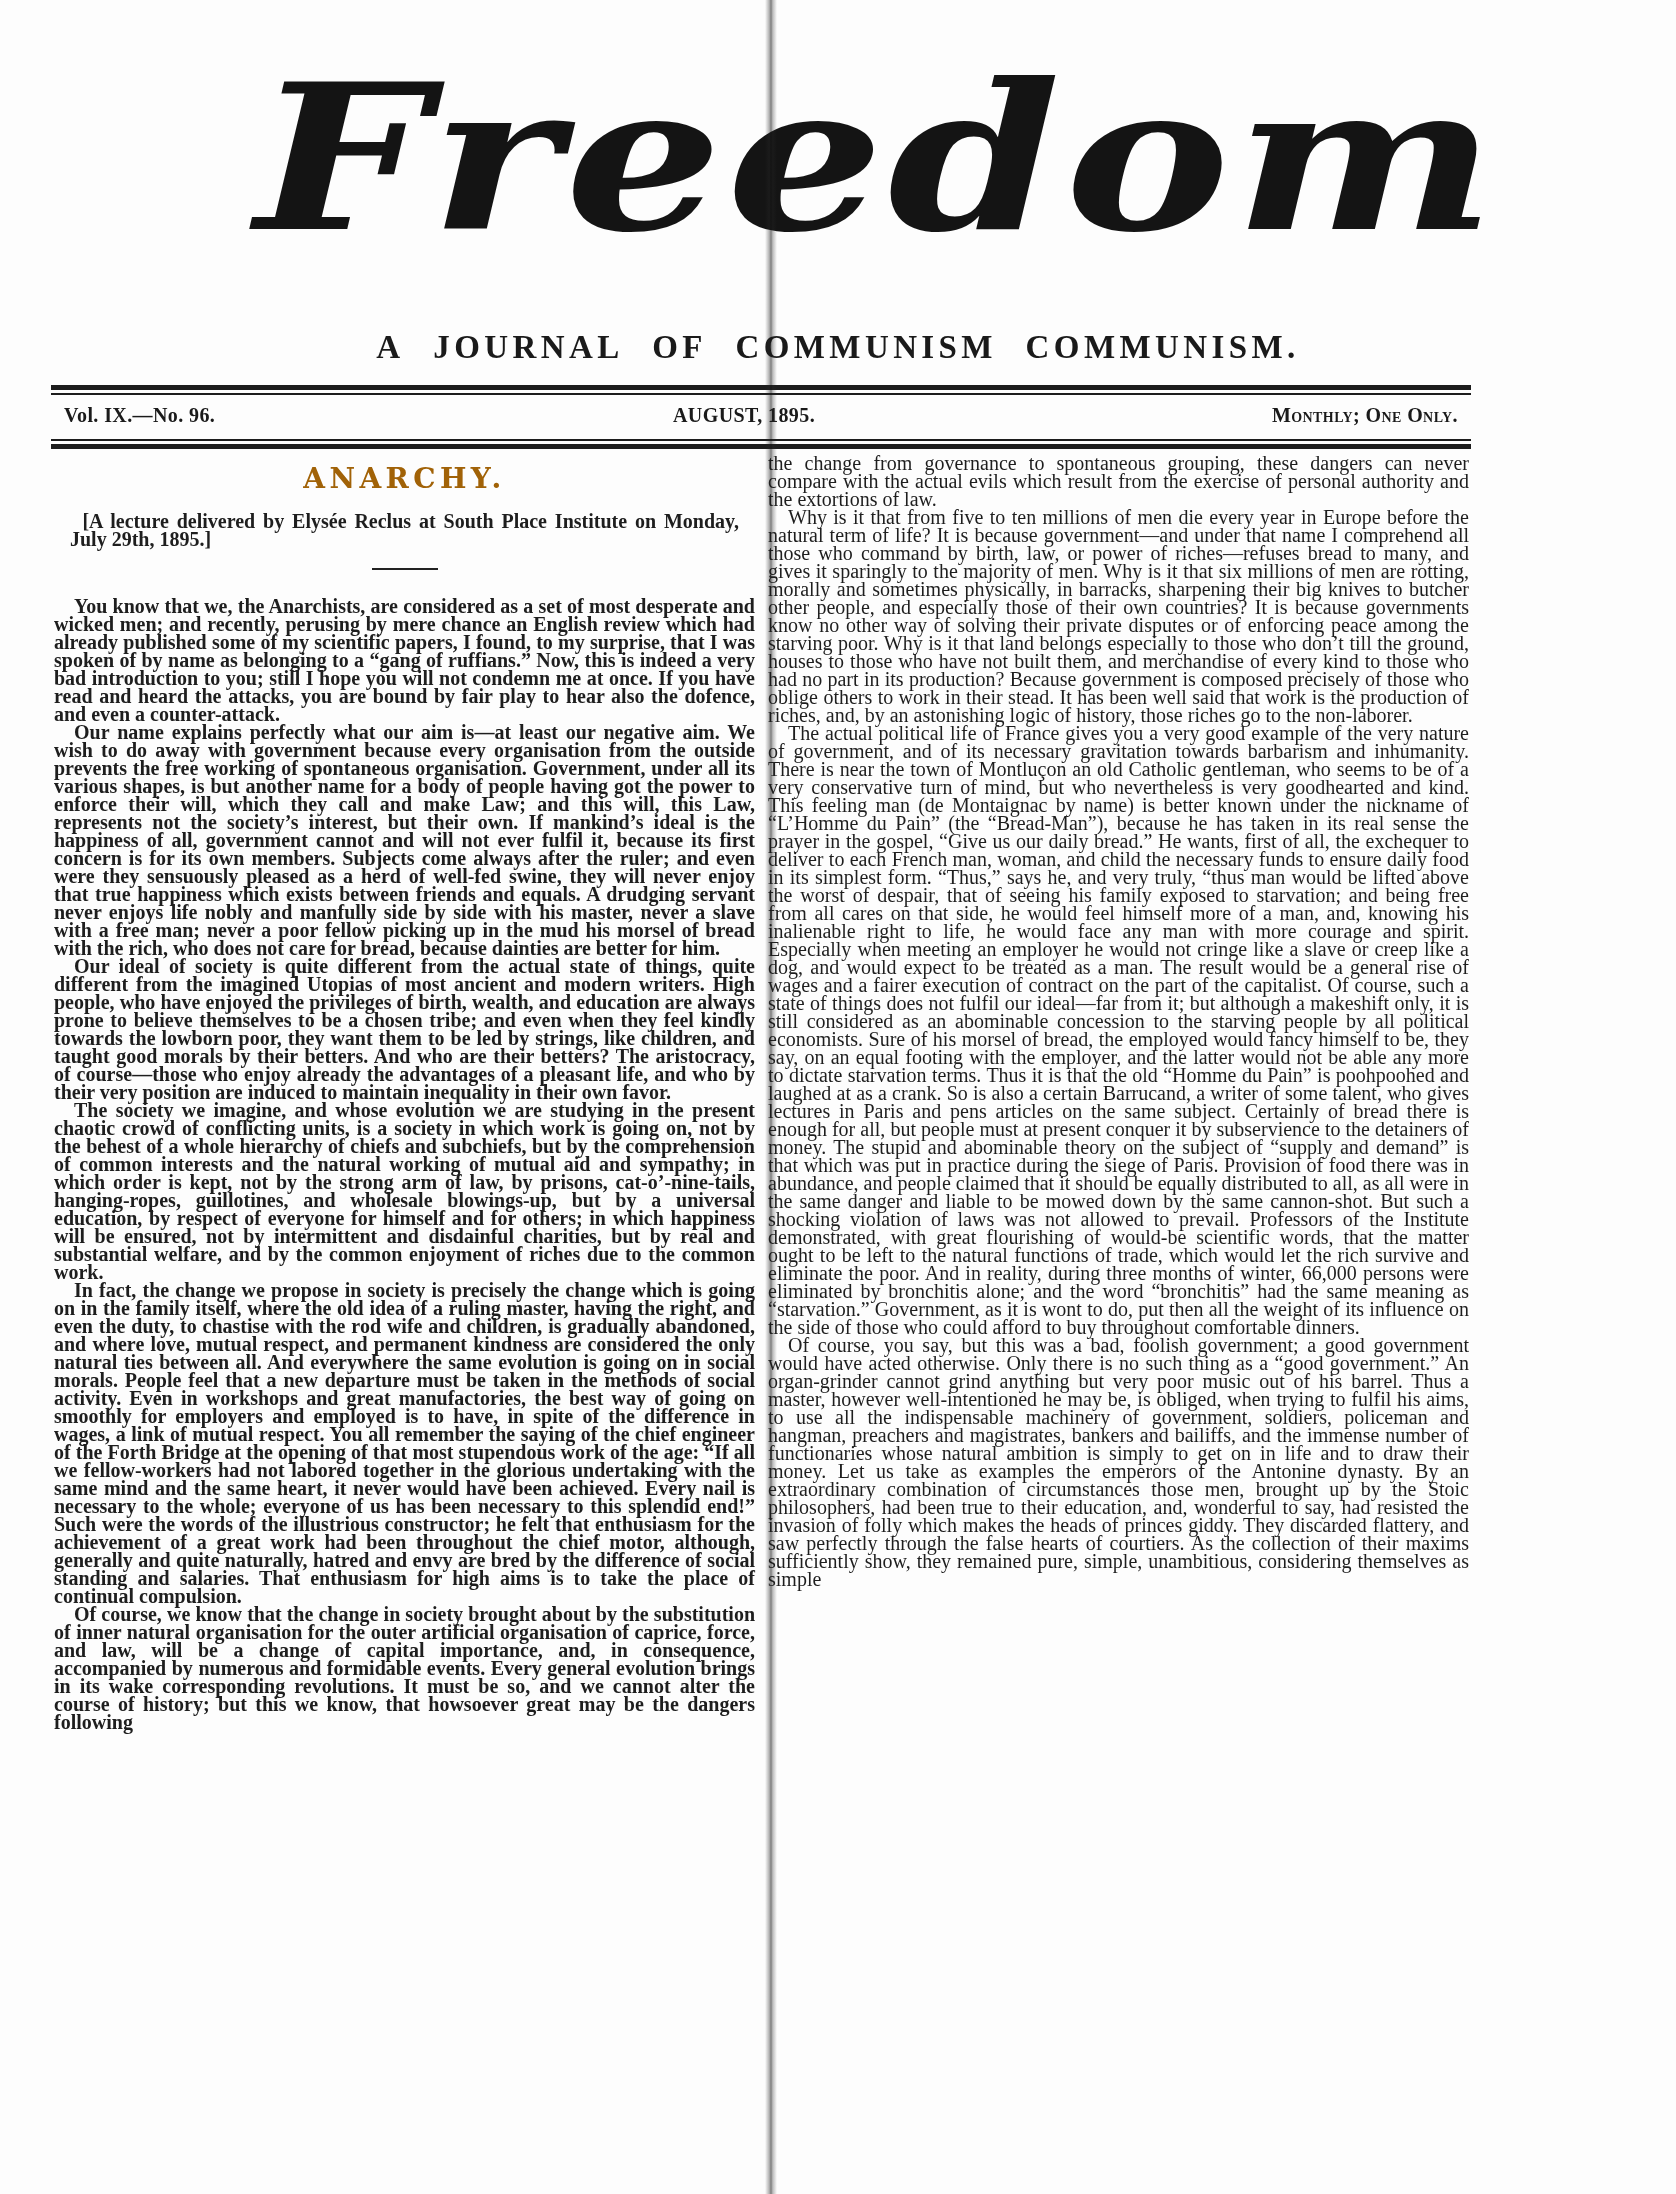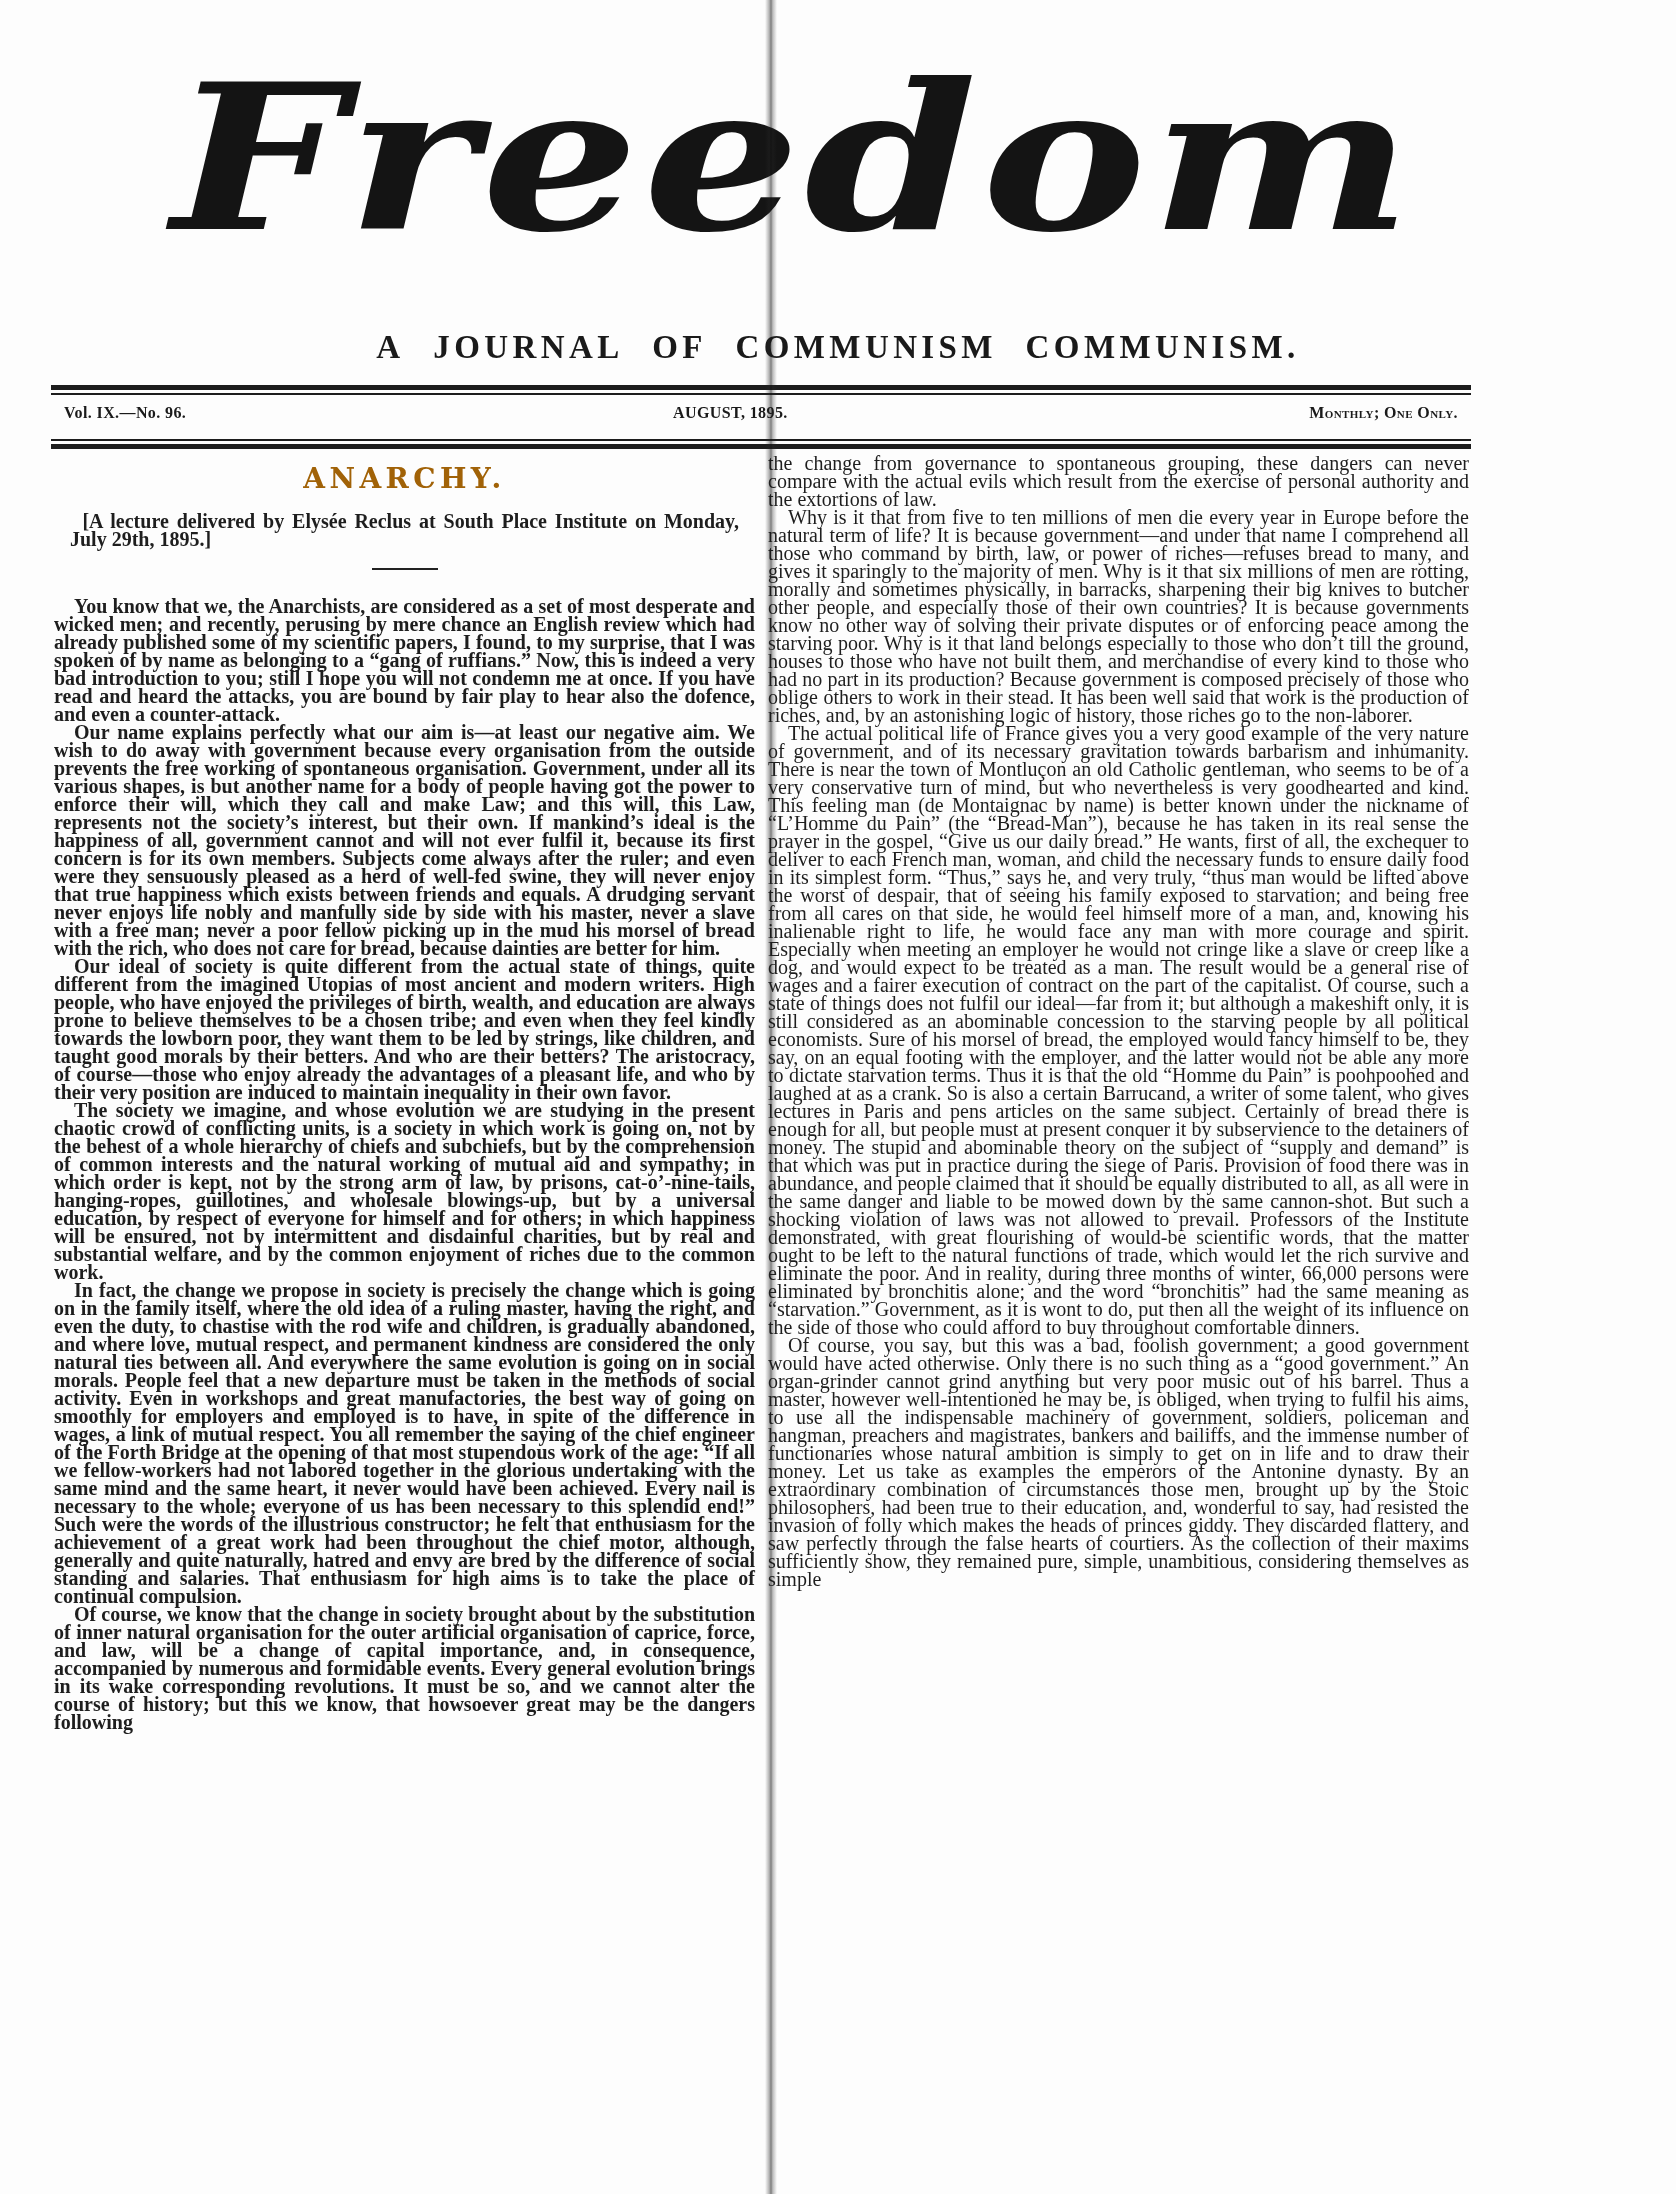--- a/index.html
+++ b/index.html
@@ -9,39 +9,39 @@
     color: #1c1c1c;
   }
   .page { position: absolute; left: 0; top: 0; width: 1676px; height: 2194px; background: #fdfdfd; }
   .seam {
     position: absolute; left: 765px; top: 0; width: 11.5px; height: 2194px;
     background: linear-gradient(90deg, rgba(0,0,0,0) 0%, rgba(40,40,40,0.35) 35%, rgba(20,20,20,0.55) 50%, rgba(40,40,40,0.3) 65%, rgba(0,0,0,0) 100%);
     pointer-events: none;
   }
   .masthead {
     position: absolute; left: 88px; top: 57px; width: 1412px; height: 247px;
-    text-align: center;
+    text-align: right;
   }
   .masthead-title {
     font-family: "DejaVu Serif", "Liberation Serif", serif;
     font-size: 247px; font-weight: bold; font-style: italic;
     line-height: 247px; letter-spacing: 4.4px; color: #141414;
     display: inline-block; transform: scaleY(0.82); transform-origin: center top;
   }
   .subtitle {
     position: absolute; left: 0; width: 1676px; top: 329px; text-align: center;
     font-family: "Liberation Serif", "DejaVu Serif", serif;
     font-size: 33px; font-weight: bold; letter-spacing: 4.4px; color: #1a1a1a;
   }
   .subtitle span { margin: 0 8px; }
   .rule { position: absolute; left: 51px; width: 1420px; background: #1d1d1d; }
   .issue-line {
     position: absolute; left: 64px; width: 1394px; top: 404px; height: 31px;
     font-family: "Liberation Serif", "DejaVu Serif", serif;
-    font-size: 16px; font-weight: bold; color: #1a1a1a;
+    font-size: 20px; font-weight: bold; color: #1a1a1a;
   }
   .issue-line .left { position: absolute; left: 0; top: 0; letter-spacing: 0.4px; }
   .issue-line .center { position: absolute; left: 609px; top: 0; letter-spacing: 0.4px; }
   .issue-line .right { position: absolute; right: 0; top: 0; font-variant: small-caps; letter-spacing: 0.4px; }
 
   .column {
     position: absolute; top: 461px; width: 701px;
     font-family: "Liberation Serif", "DejaVu Serif", serif;
     font-size: 20px; line-height: 18px; font-weight: bold;
     text-align: justify; color: #1e1e1e;

